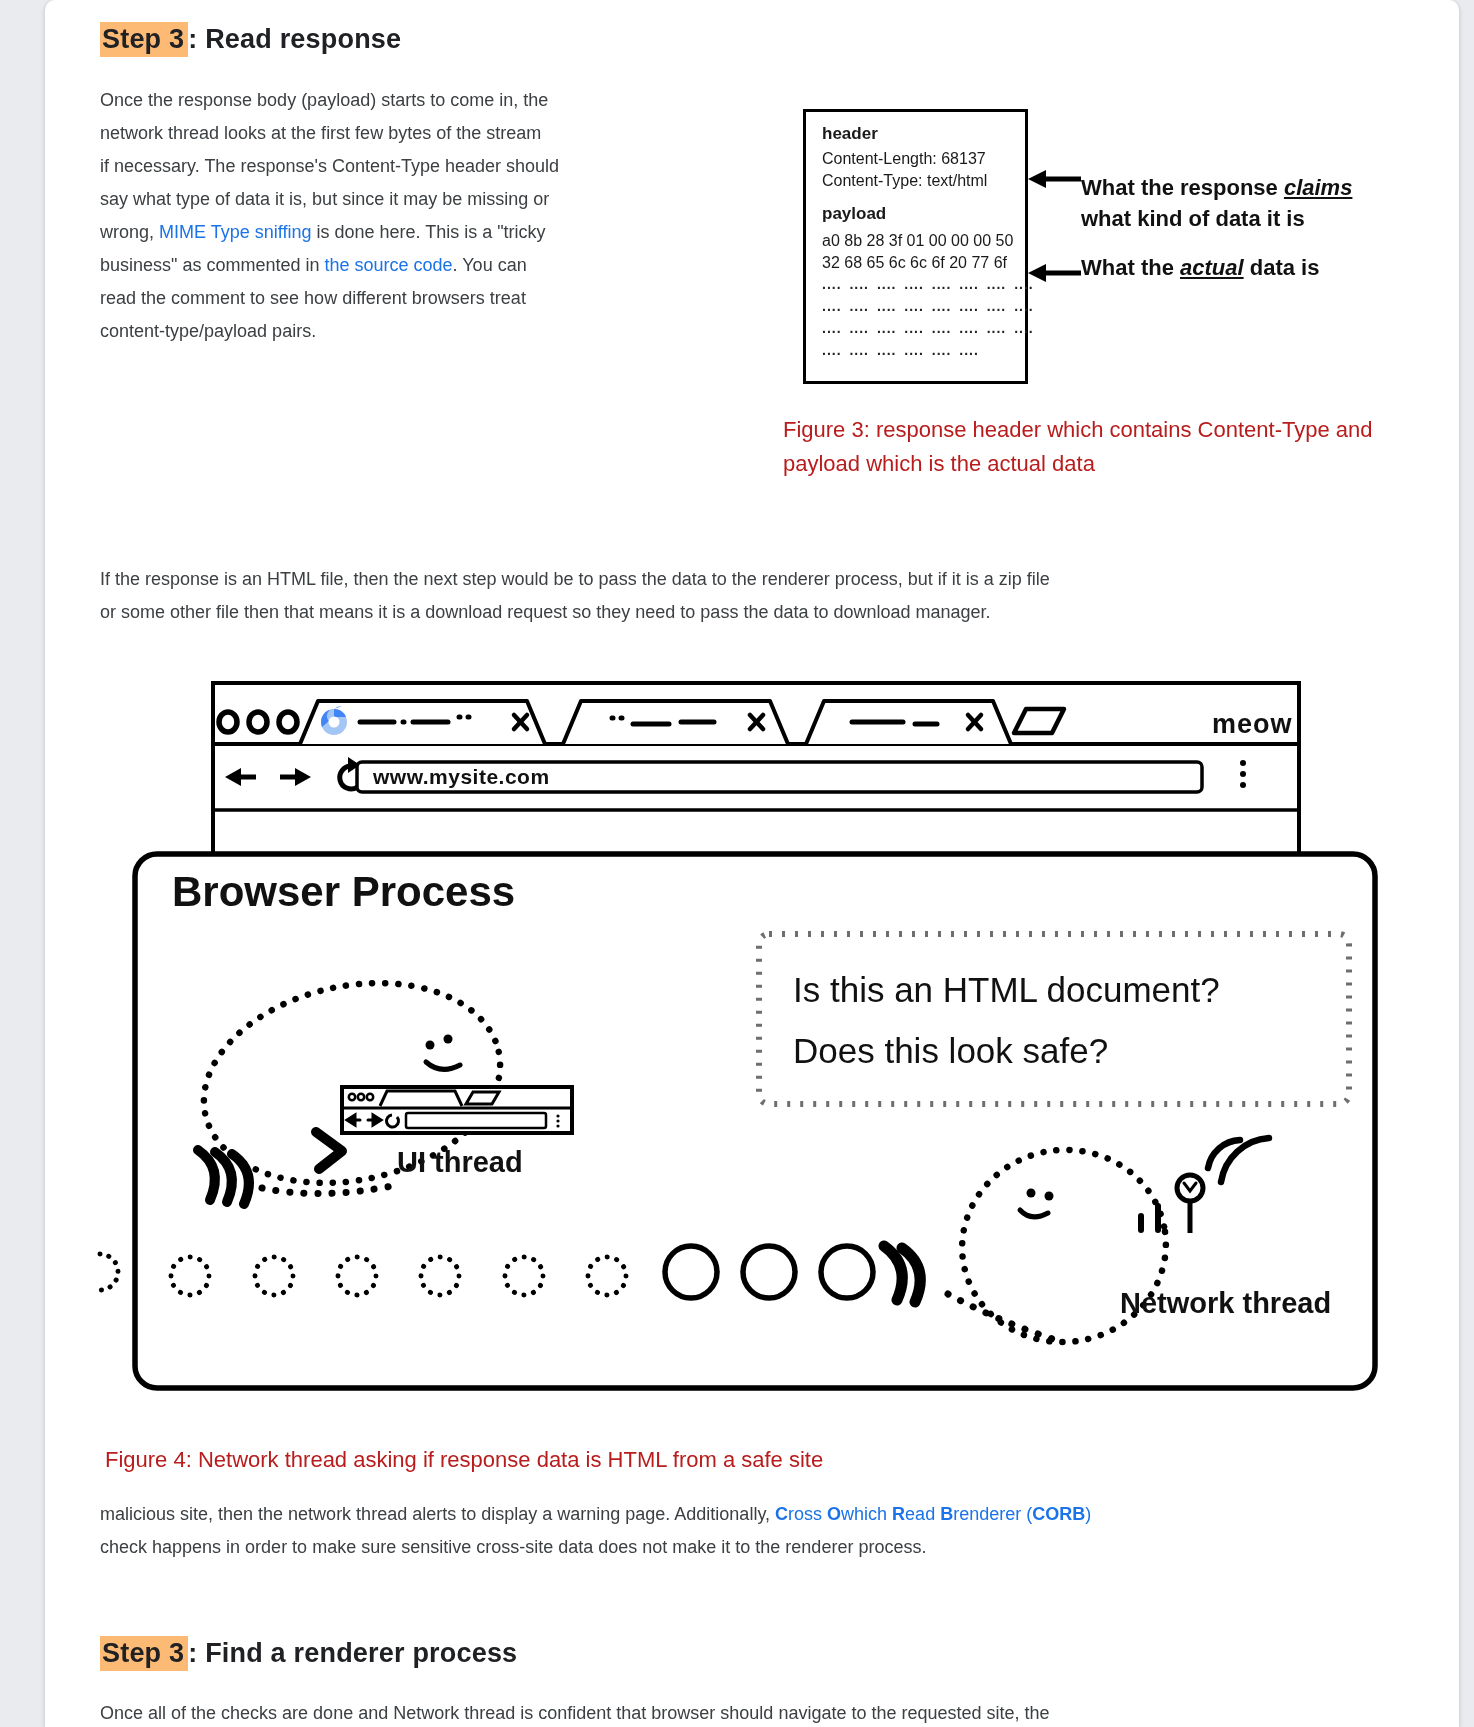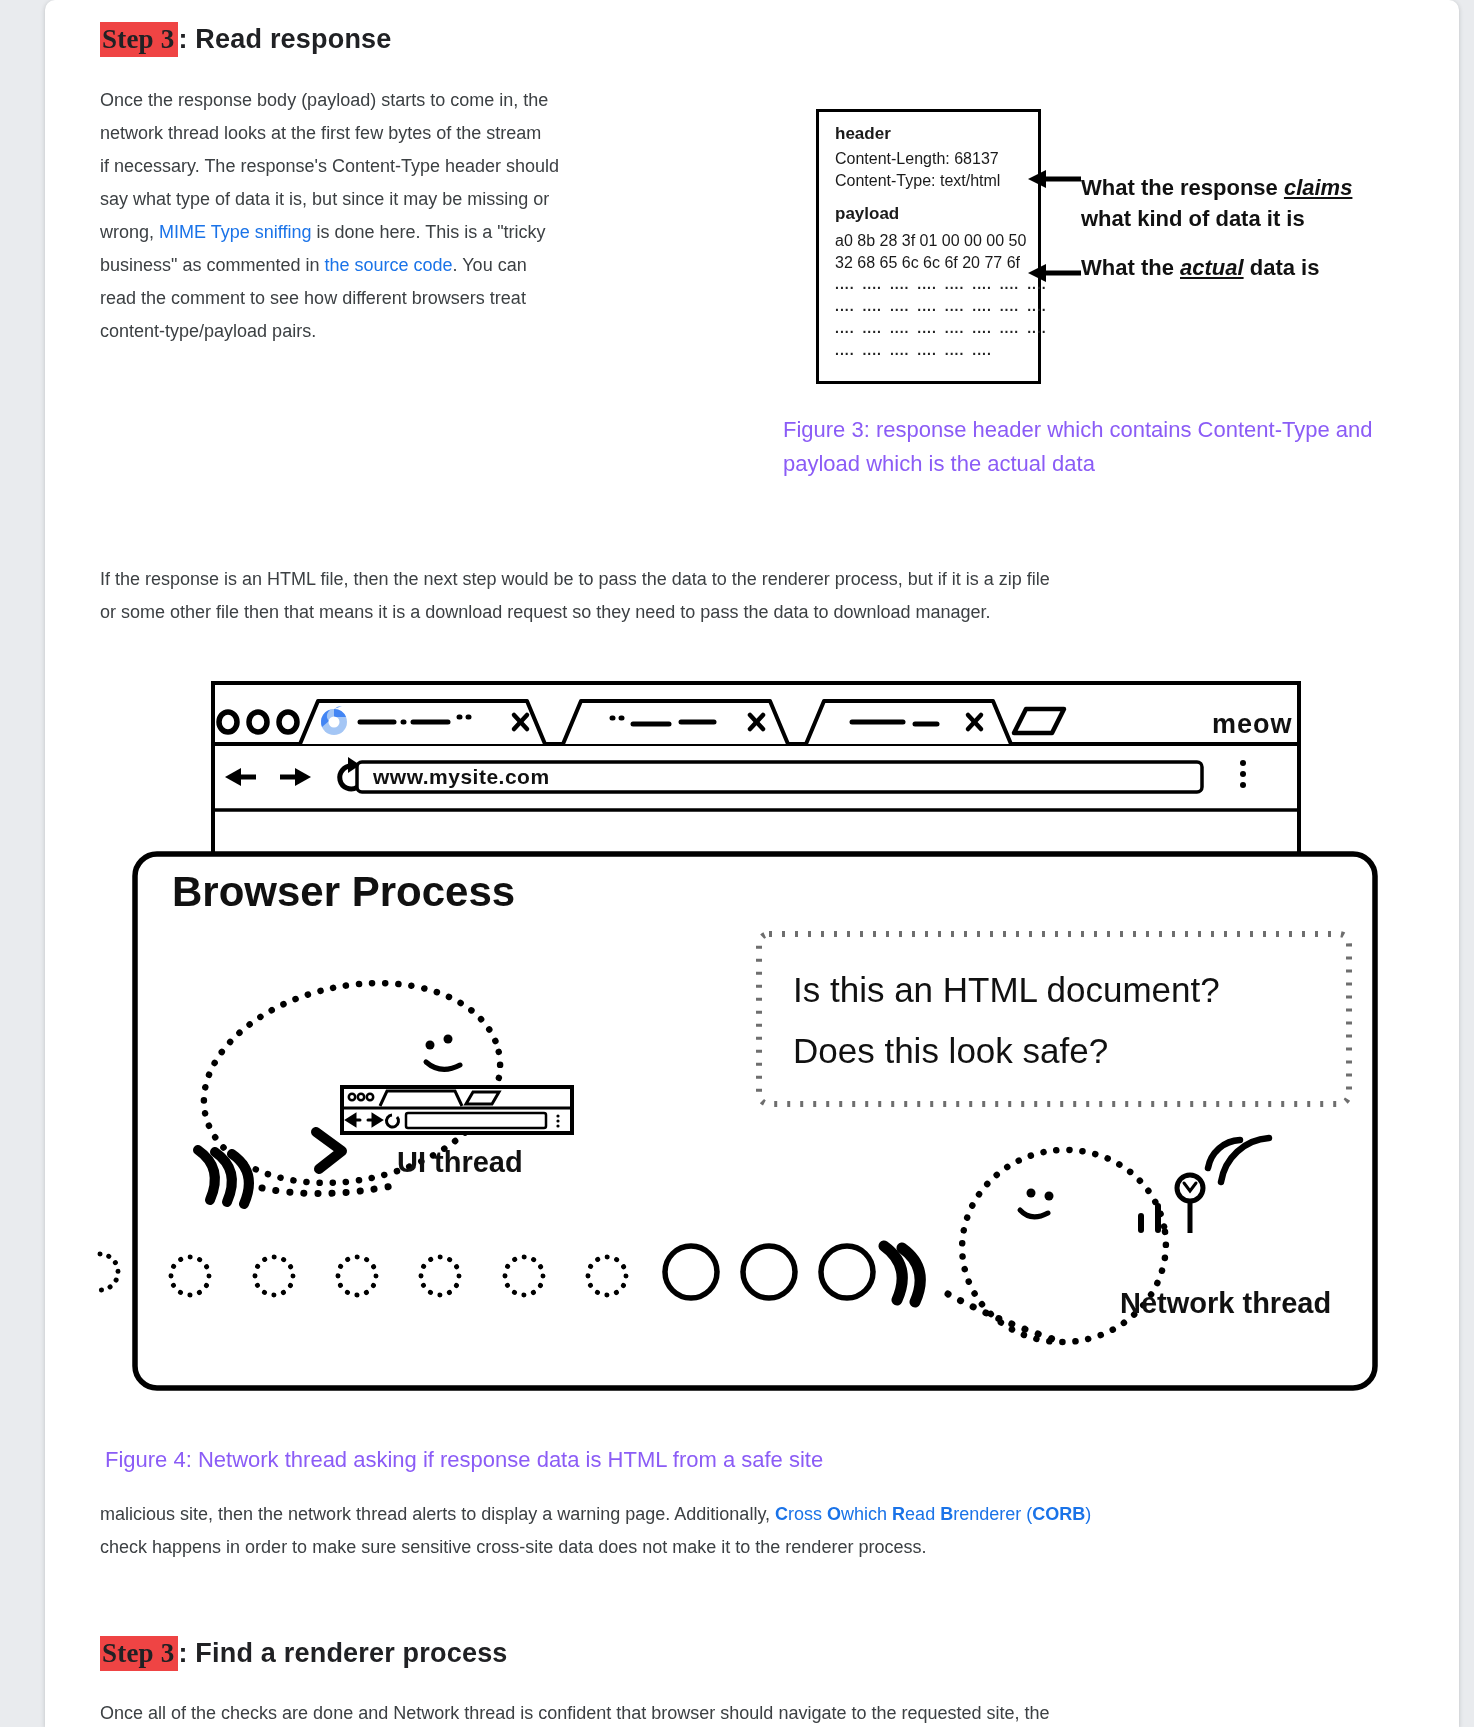--- a/index.html
+++ b/index.html
@@ -2,27 +2,27 @@
 <html><head>
 <meta charset="utf-8">
 <style>
   html,body{margin:0;padding:0;}
   body{width:1474px;height:1727px;position:relative;overflow:hidden;
        background:#e9ebee;font-family:"Liberation Sans",sans-serif;}
   .card{position:absolute;left:45px;top:0;width:1414px;height:1727px;background:#ffffff;
         border-radius:10px 10px 0 0;box-shadow:0 1px 4px rgba(60,64,67,.25);}
   .abs{position:absolute;}
   .h{font-size:27px;font-weight:600;color:#202124;letter-spacing:.2px;white-space:nowrap;}
-  .h mark{background:#ef4444;color:#202124;padding:2px 4px 3px 2px;font-family:Liberation Serif, serif;}
+  .h mark{background:#fdba74;color:#202124;padding:2px 4px 3px 2px;}
   .bline{white-space:nowrap;font-size:18px;line-height:33px;color:#3c4043;}
-  .cap{white-space:nowrap;font-size:22px;line-height:34px;color:#8b5cf6;}
+  .cap{white-space:nowrap;font-size:22px;line-height:34px;color:#b91c1c;}
   a.link{color:#1a73e8;text-decoration:none;cursor:pointer;}
   a.link .lb{font-weight:700;}
   
-  .fig3box{left:803px;top:109px;width:225px;height:275px;border:3px solid #000;box-sizing:border-box;background:#fff;margin-left:13px;}
+  .fig3box{left:803px;top:109px;width:225px;height:275px;border:3px solid #000;box-sizing:border-box;background:#fff;}
   .f3{position:absolute;left:16px;white-space:nowrap;color:#1a1a1a;font-size:16px;}
   .f3b{font-weight:700;font-size:17px;}
   .f3dots{font-size:14px;font-weight:700;letter-spacing:1px;word-spacing:3px;color:#222;}
   .annline{white-space:nowrap;font-size:22px;font-weight:700;color:#111;line-height:31px;}
   .annline .em{font-style:italic;text-decoration:underline;}
   .arrow{position:absolute;}
   svg text{font-family:"Liberation Sans",sans-serif;fill:#111;}
 </style>
 </head>
 <body>

